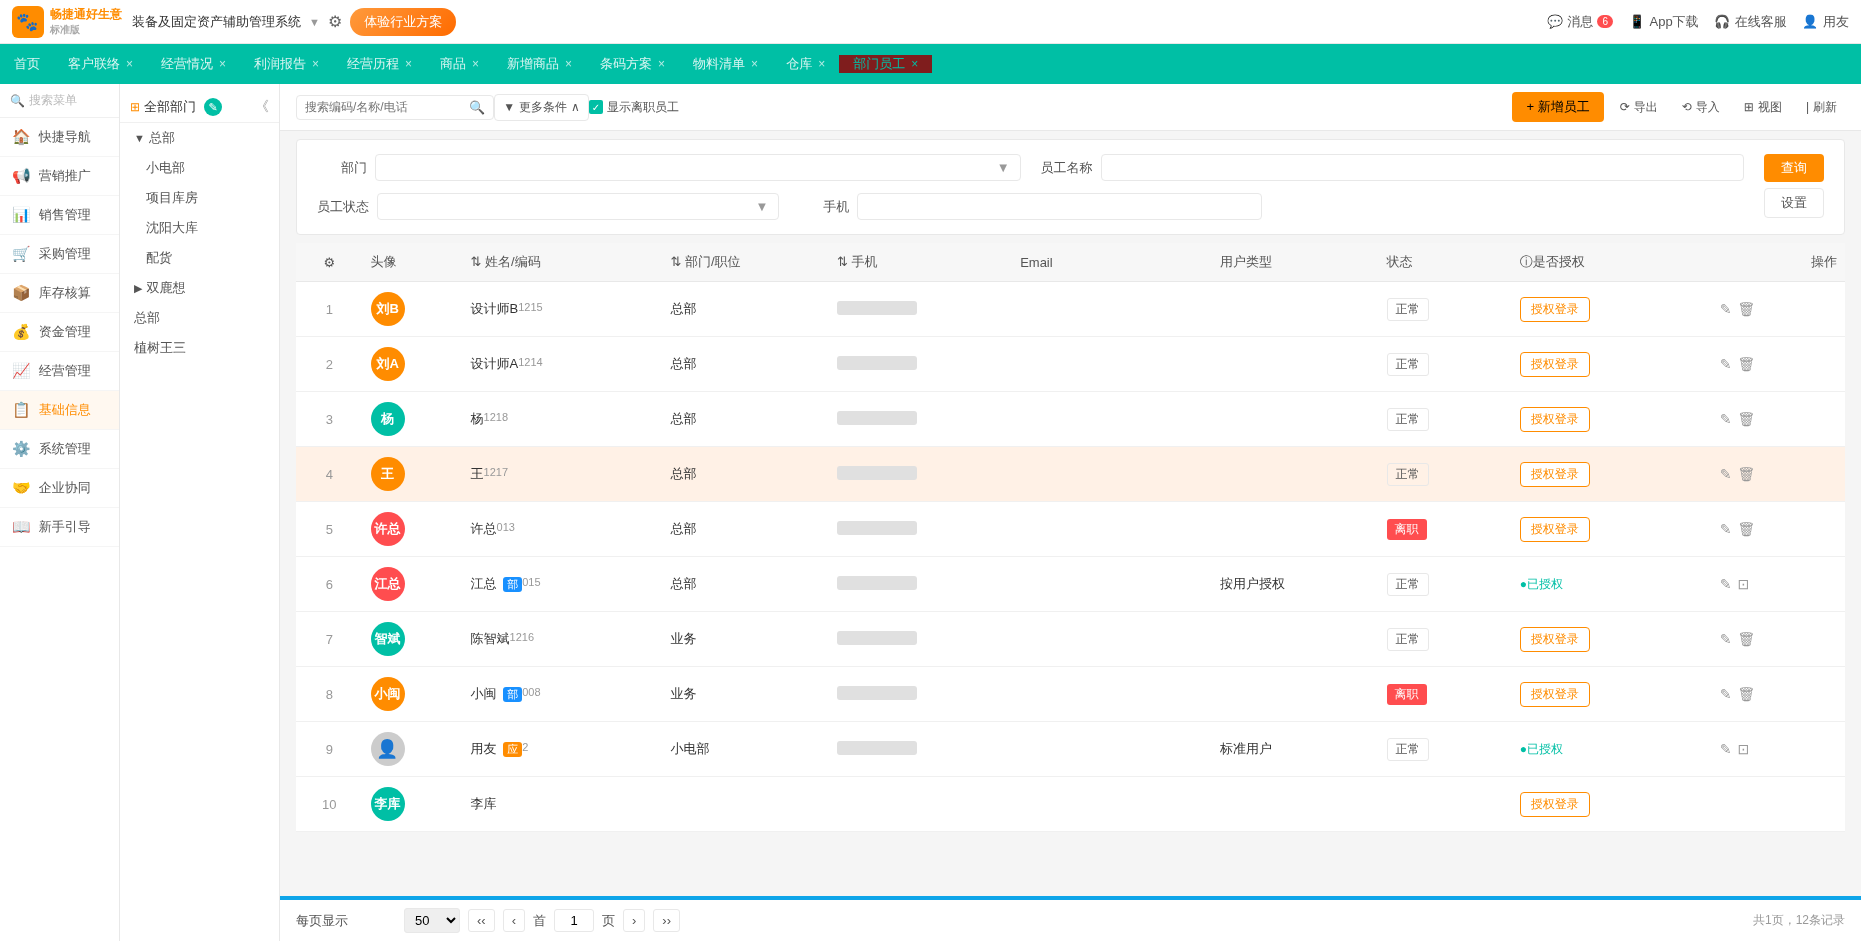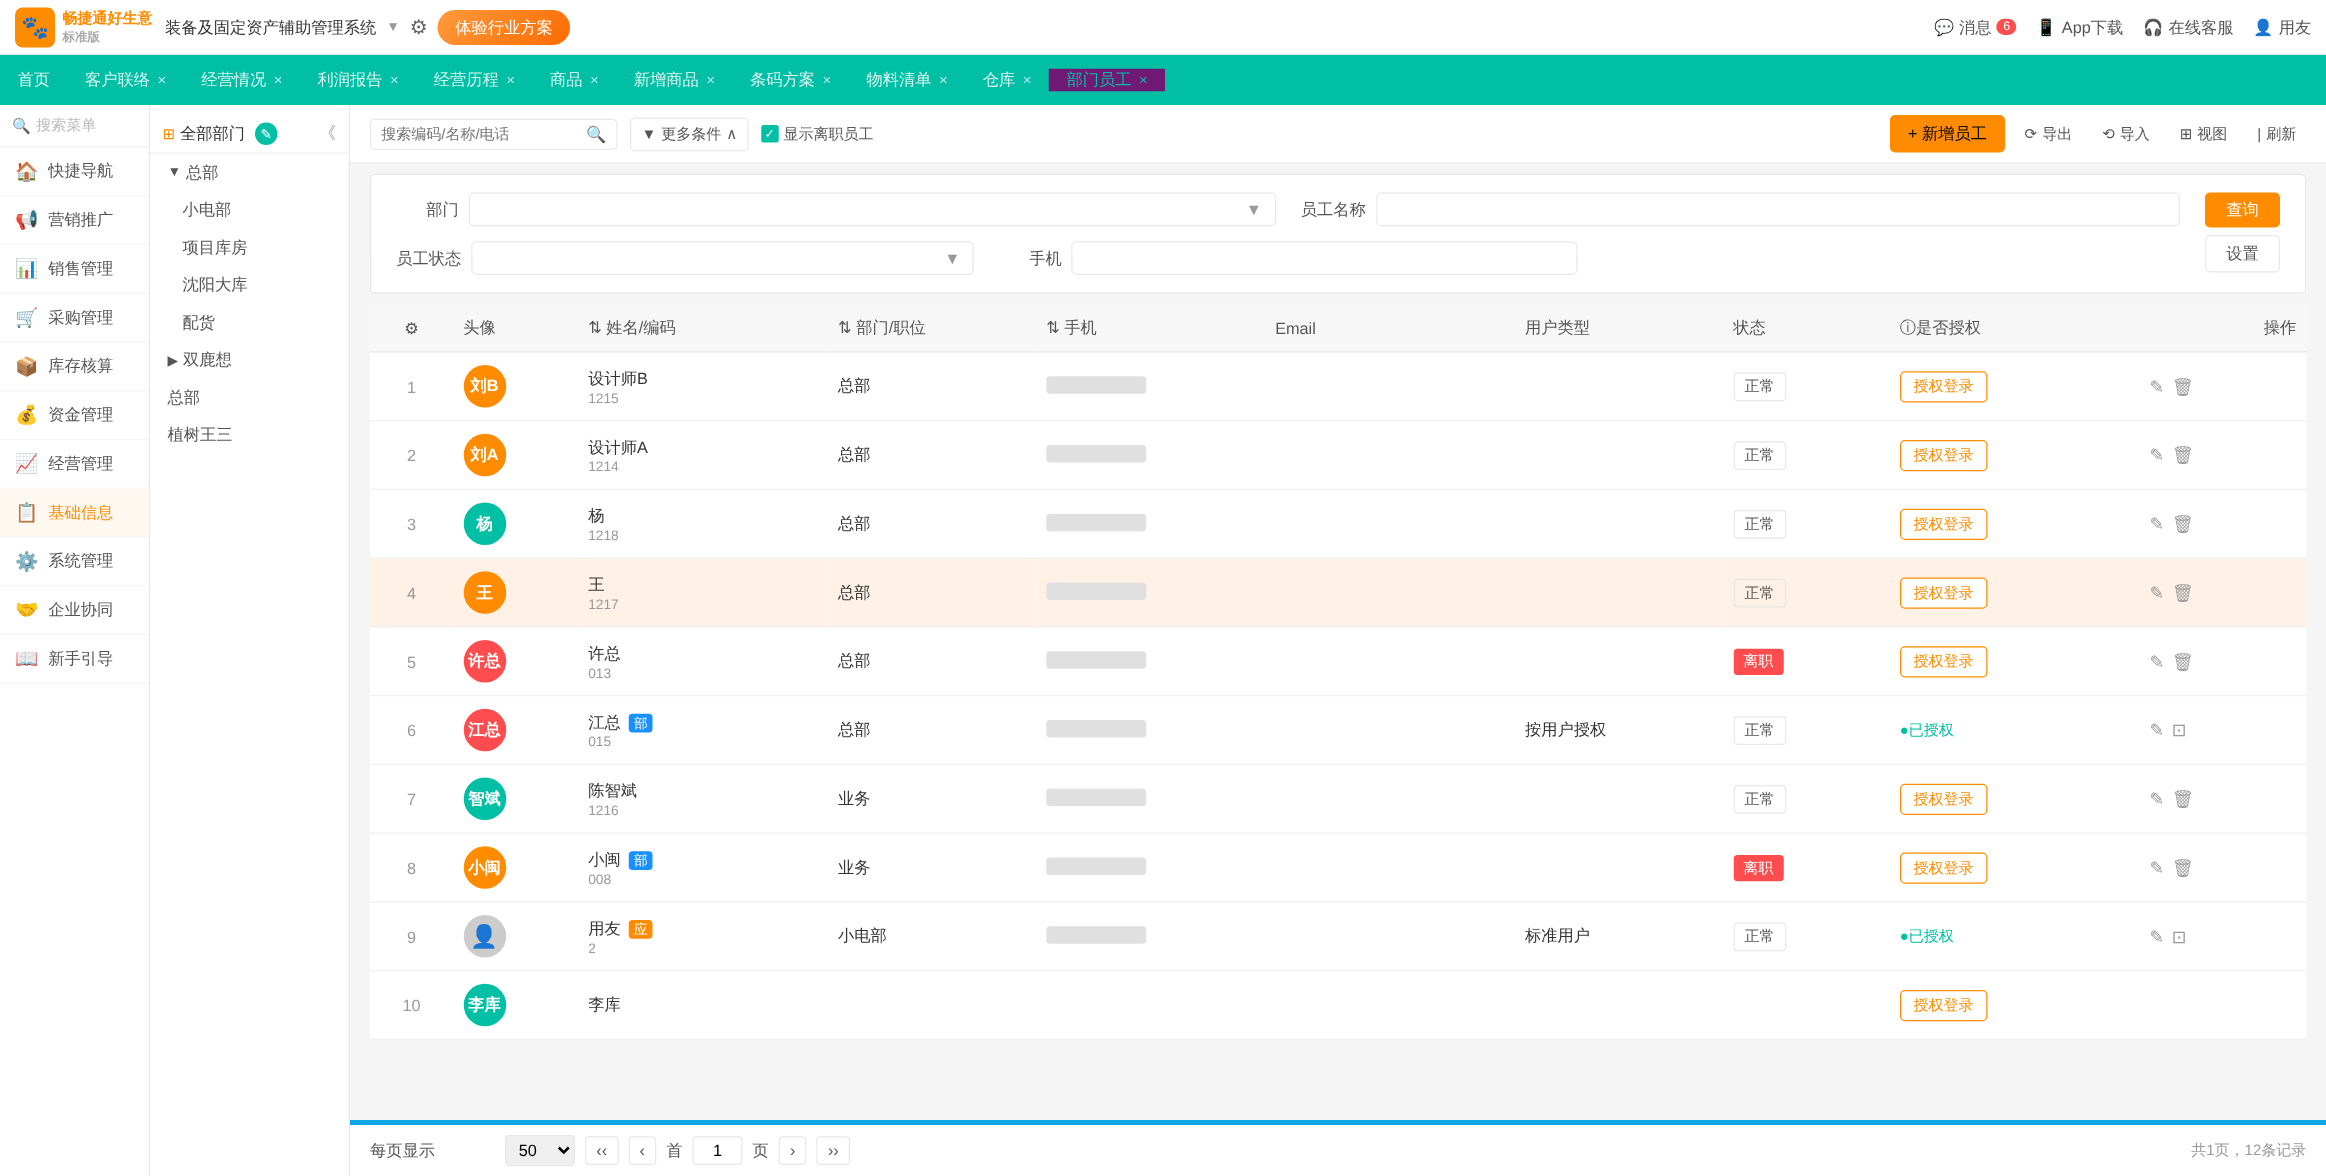--- a/index.html
+++ b/index.html
@@ -92,21 +92,21 @@
       align-items: center;
       padding: 0 14px;
       color: rgba(255,255,255,0.85);
       font-size: 13px;
       cursor: pointer;
       position: relative;
       white-space: nowrap;
       gap: 4px;
     }
     .nav-tab.active {
-      background: #701a75;
+      background: #7f1d1d;
       color: #00bfa5;
       font-weight: 500;
     }
     .nav-tab .close-x {
       font-size: 12px;
       color: rgba(255,255,255,0.7);
       margin-left: 2px;
     }
     .nav-tab.active .close-x { color: #00bfa5; }
 
@@ -186,21 +186,20 @@
       flex-direction: column;
       overflow: hidden;
     }
 
     
     .toolbar {
       background: #fff;
       padding: 8px 16px;
       display: flex;
       align-items: center;
-      gap: 10px;
       border-bottom: 1px solid #e8e8e8;
     }
     .search-box {
       display: flex;
       align-items: center;
       border: 1px solid #e8e8e8;
       border-radius: 4px;
       padding: 4px 8px;
       background: #fff;
       gap: 4px;
@@ -388,21 +387,21 @@
       width: 34px;
       height: 34px;
       border-radius: 50%;
       background: #ccc;
       display: flex;
       align-items: center;
       justify-content: center;
       color: white;
       font-size: 18px;
     }
-    .name-code { display: flex; flex-direction: column; }
+    .name-code { display: flex; }
     .emp-name { font-size: 13px; color: #333; }
     .emp-code { font-size: 11px; color: #999; margin-top: 1px; }
     .status-badge {
       display: inline-block;
       border: 1px solid #e8e8e8;
       border-radius: 3px;
       padding: 2px 8px;
       font-size: 12px;
       color: #555;
     }

